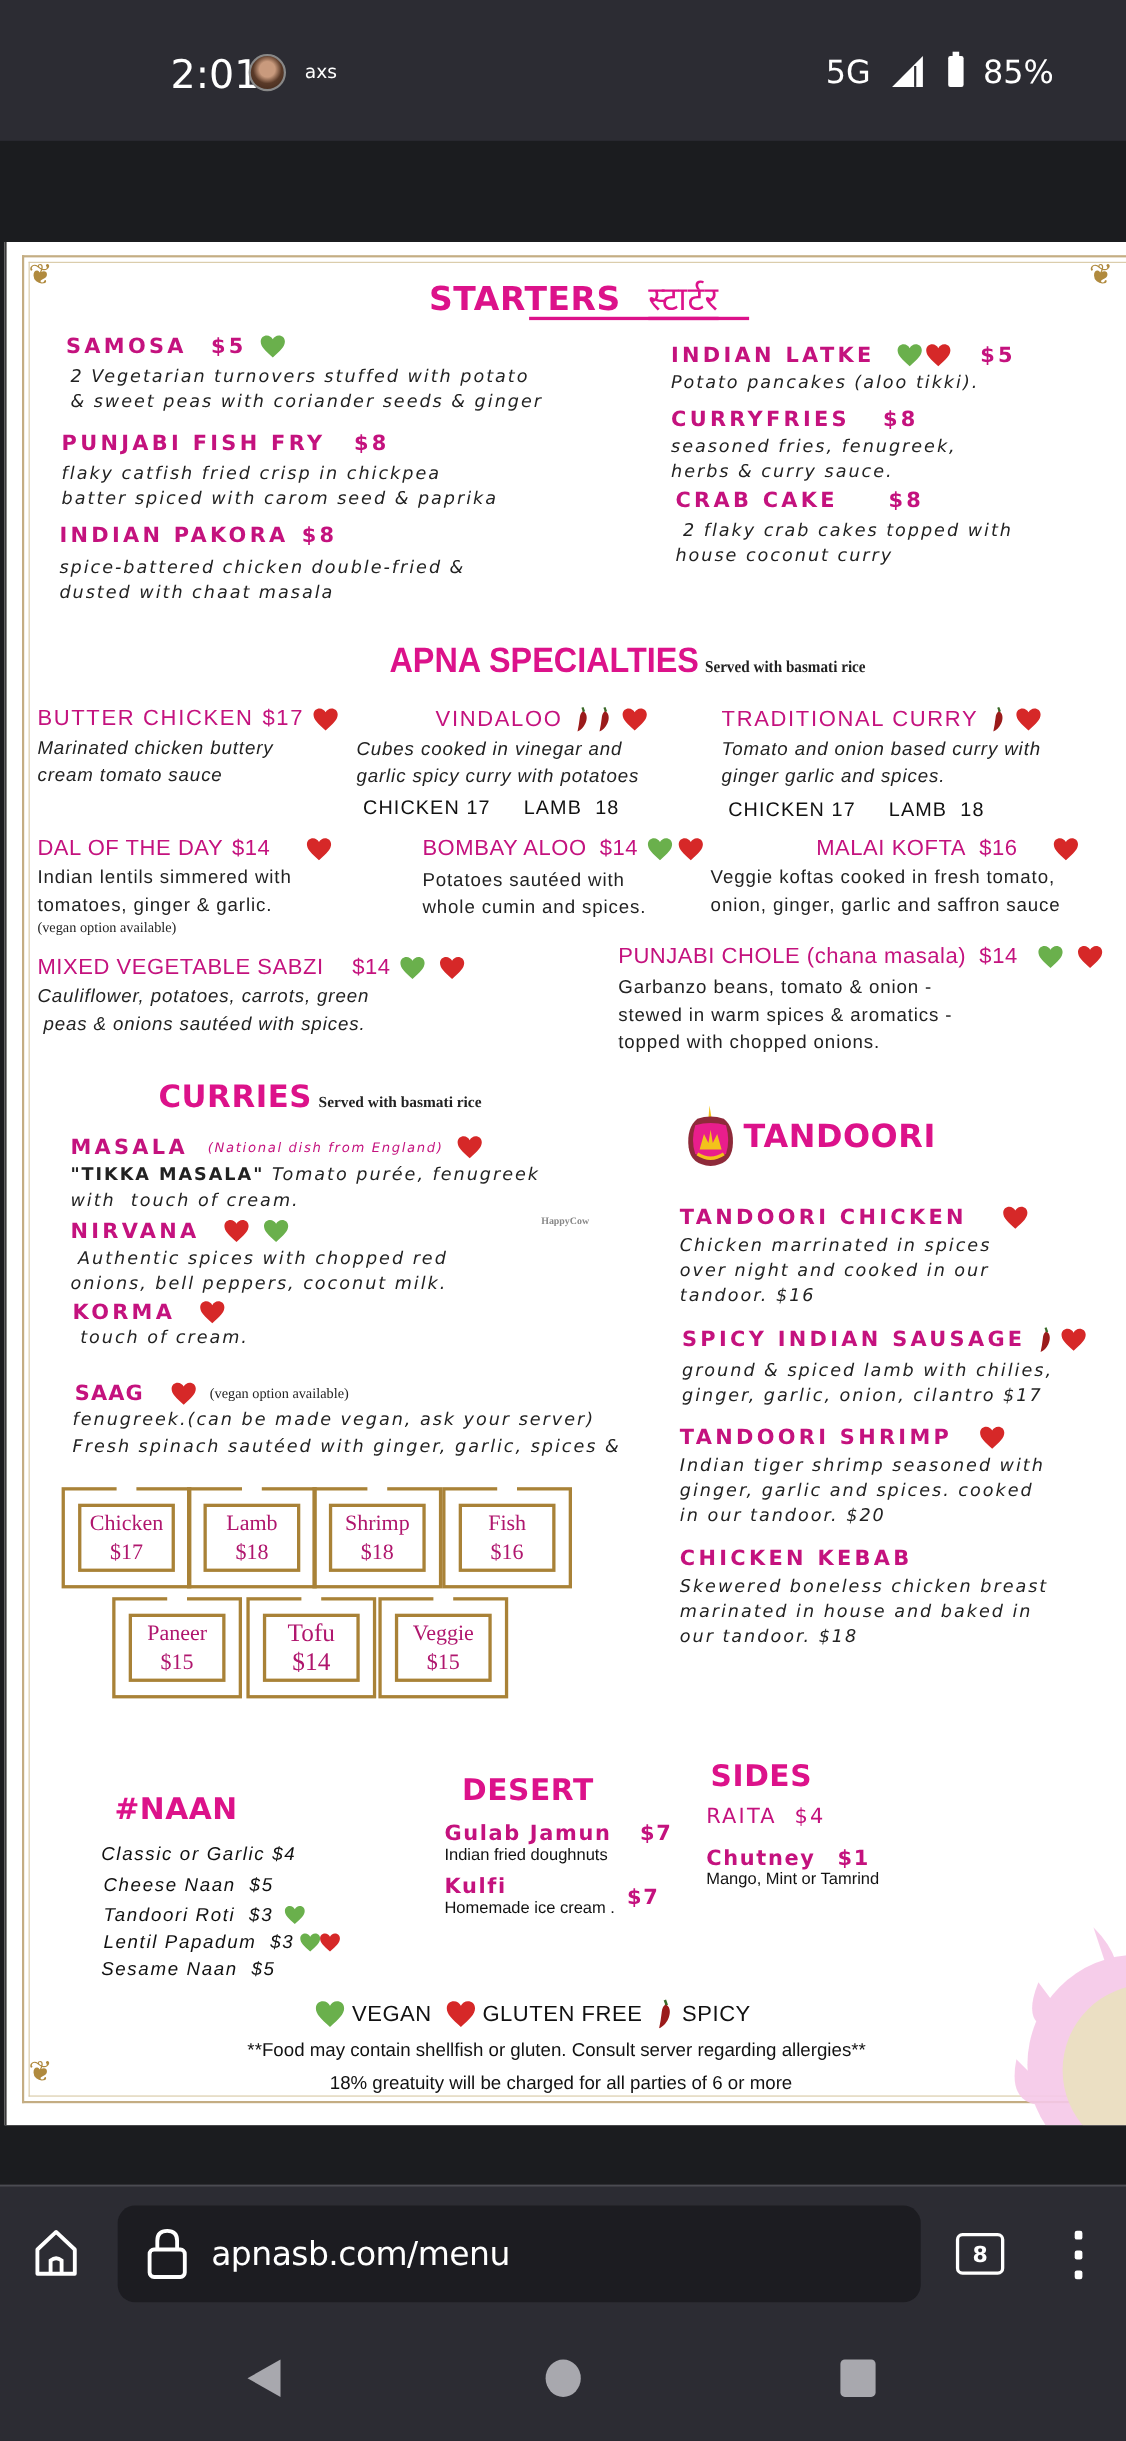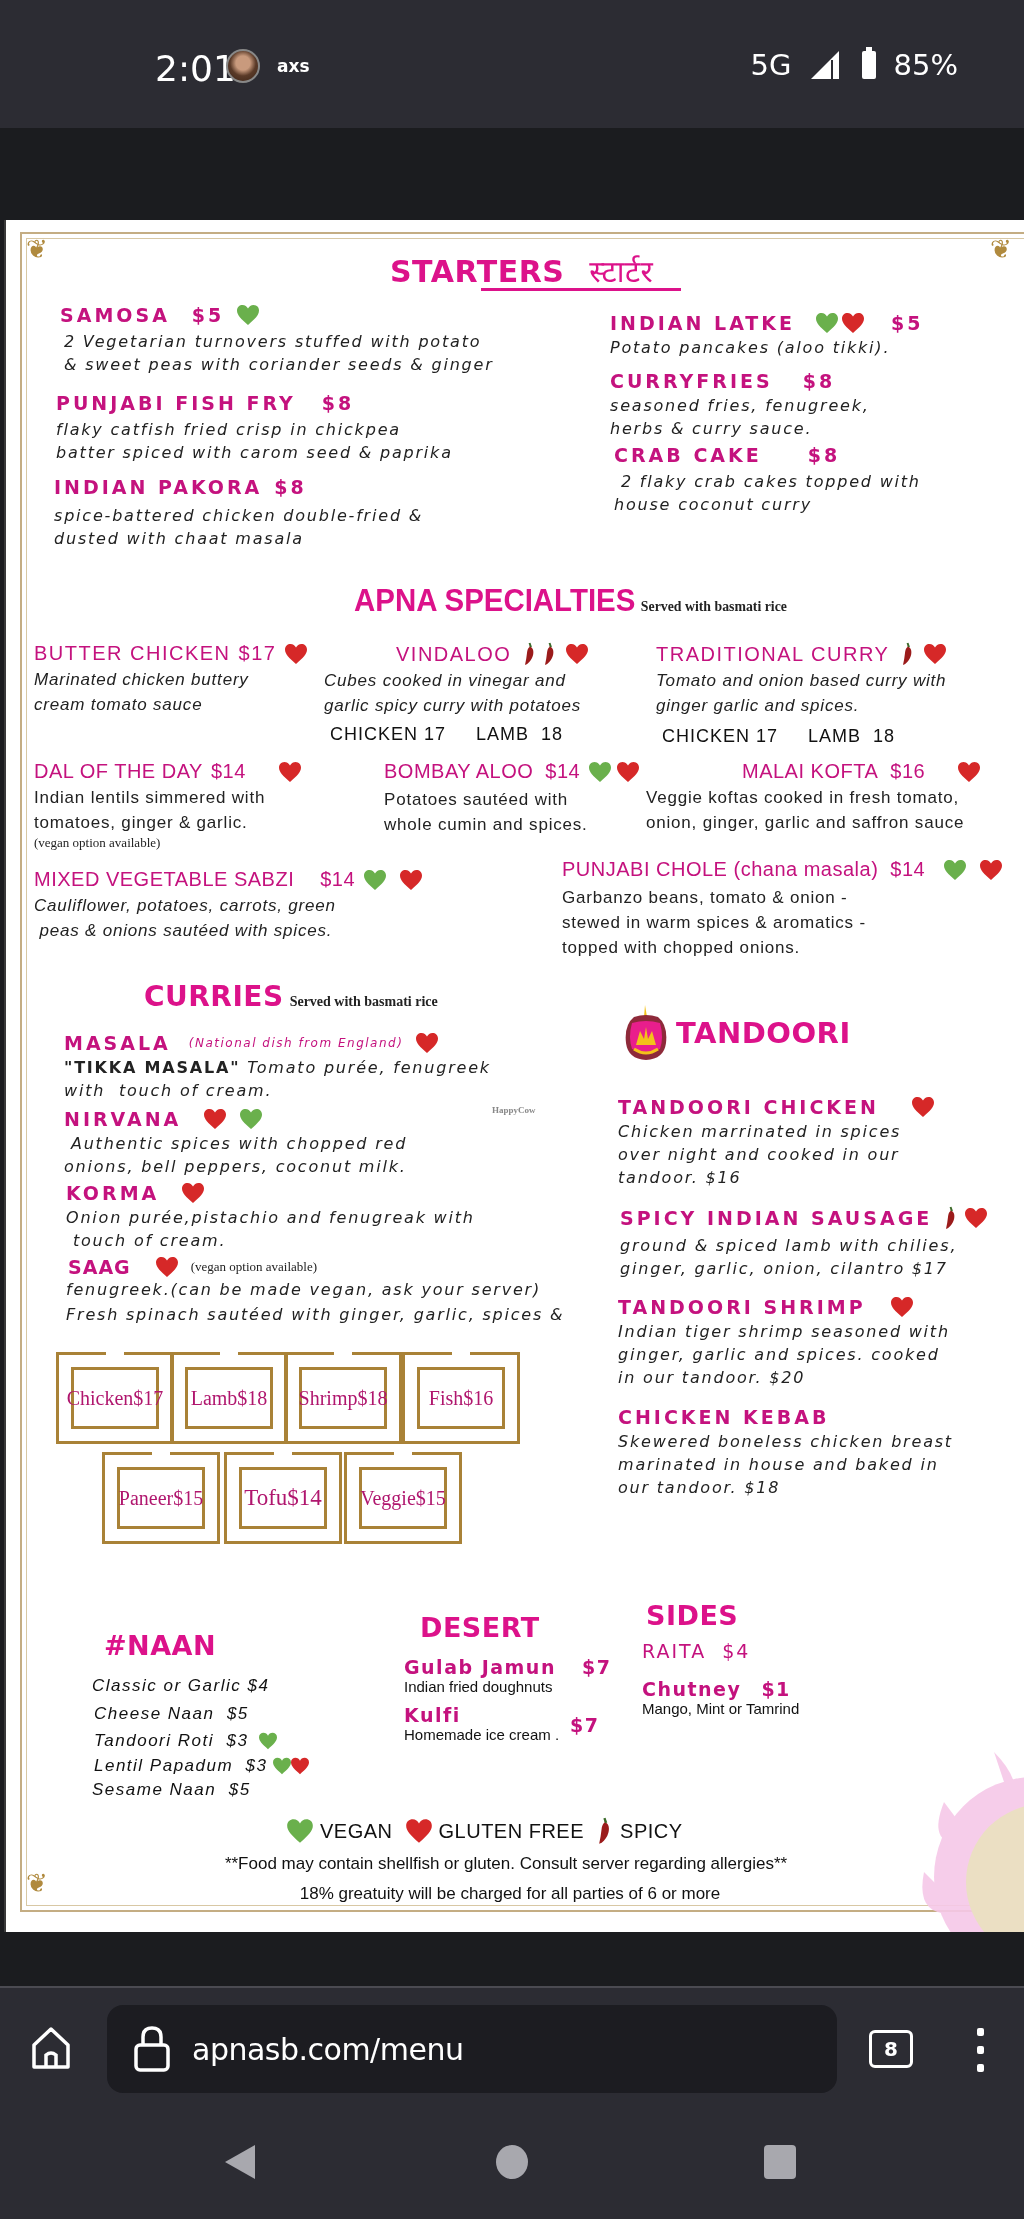--- a/index.html
+++ b/index.html
@@ -3,21 +3,21 @@
 <meta charset="utf-8">
 <style>
   * { box-sizing: border-box; margin: 0; padding: 0; }
   html, body { width: 1024px; height: 2219px; overflow: hidden; background: #1b1c1f; }
   body { position: relative; font-family: "Liberation Sans", sans-serif; }
 
   .status-bar { position: absolute; left: 0; top: 0; width: 1024px; height: 128px; background: #2c2c33; color: #fff; }
   .status-time { position: absolute; left: 155px; top: 48px; font-size: 36px; font-family: "DejaVu Sans", sans-serif; }
   .status-avatar { position: absolute; left: 226px; top: 49px; width: 34px; height: 34px; border-radius: 50%;
     background: radial-gradient(circle at 50% 40%, #c99a7d 0 30%, #5a3a28 55%, #3a2418 100%); border: 2px solid #888; }
-  .status-app { position: absolute; left: 277px; top: 56px; font-size: 17px; font-weight: bold; font-family: "DejaVu Sans", sans-serif; }
+  .status-app { position: absolute; left: 277px; top: 56px; font-size: 17px; font-weight: normal; font-family: "DejaVu Sans", sans-serif; }
   .status-right { position: absolute; right: 66px; top: 48px; display: flex; align-items: center; gap: 18px; font-size: 29px; font-family: "DejaVu Sans", sans-serif; }
   .sig { width: 30px; height: 30px; }
   .batt { width: 14px; height: 28px; background: #fff; border-radius: 2px; position: relative; margin-left: 4px; }
   .batt::before { content: ""; position: absolute; left: 4px; top: -4px; width: 6px; height: 4px; background: #fff; }
 
   .menu-page { position: absolute; left: 4px; top: 220px; width: 1020px; height: 1712px; background: #fff;
     border-left: 2px solid #3a3a3a; overflow: hidden; }
   .menu-frame { position: absolute; left: 14px; top: 12px; width: 1016px; height: 1680px; border: 2px solid #c4ad83;
     border-right: none; }
   .menu-frame::after { content: ""; position: absolute; left: 4px; top: 4px; right: 0; bottom: 4px; border: 1px solid #d8c8a4; border-right: none; }
@@ -35,21 +35,21 @@
 
   .heart { display: inline-block; width: 24px; height: 22px; position: relative; vertical-align: middle; }
   .heart svg { width: 100%; height: 100%; display: block; }
   .chili { display: inline-block; width: 14px; height: 24px; vertical-align: middle; }
   .chili svg { width: 100%; height: 100%; display: block; }
 
   .price-row { font-family: "Liberation Sans", sans-serif; font-size: 18px; color: #111; letter-spacing: 1px; white-space: nowrap; }
   .price-row span { margin-right: 30px; }
 
   .protein { position: absolute; width: 118px; height: 92px; border: 3px solid #a98237; }
-  .protein-inner { position: absolute; left: 12px; top: 12px; right: 12px; bottom: 12px; border: 3px solid #a98237; display: flex; flex-direction: row; align-items: center; justify-content: center; }
+  .protein-inner { position: absolute; left: 12px; top: 12px; right: 12px; bottom: 12px; border: 3px solid #a98237; display: flex; flex-direction: column; align-items: center; justify-content: center; }
   .protein-gap { position: absolute; top: -6px; left: 50%; width: 18px; margin-left: -9px; height: 22px; background: #fff; }
   .protein-name, .protein-price { font-family: "Liberation Serif", serif; color: #b0166e; font-size: 20px; line-height: 26px; position: relative; z-index: 1; }
 
   .tandoor-logo { position: absolute; left: 622px; top: 787px; width: 44px; height: 56px; }
 
   .naan-item { font-family: "Liberation Sans", sans-serif; font-style: italic; font-size: 17px; color: #111; letter-spacing: 1.5px; white-space: nowrap; display: flex; align-items: center; gap: 4px; }
   .small-title { font-family: "DejaVu Sans", sans-serif; font-size: 19px; color: #c4127e; font-weight: bold; letter-spacing: 1.5px; white-space: nowrap; }
   .small-desc { font-family: "Liberation Sans", sans-serif; font-size: 15px; color: #111; white-space: nowrap; }
 
   .legend { position: absolute; left: 280px; top: 1597px; display: flex; align-items: center; gap: 6px; font-family: "Liberation Sans", sans-serif; font-size: 20px; color: #111; letter-spacing: 0.5px; }
@@ -361,21 +361,20 @@
   </div>
   <div class="blk" style="left:60px;top:962px;">
     <div class="item-title">
         <span>KORMA</span>
         <span class="heart" style="margin-left:10px">
           <svg fill="#d62828">
             <use href="#heart"></use>
           </svg>
         </span>
       </div>
-    <div class="desc" style="margin-top:2px">Onion purée,pistachio and fenugreak with</div>
     <div class="desc" style="white-space:pre"> touch of cream.</div>
   </div>
   <div class="blk" style="left:62px;top:1036px;">
     <div class="item-title" style="letter-spacing:1px">
         <span>SAAG</span>
         <span class="heart" style="margin-left:12px">
           <svg fill="#d62828">
             <use href="#heart"></use>
           </svg>
         </span>

